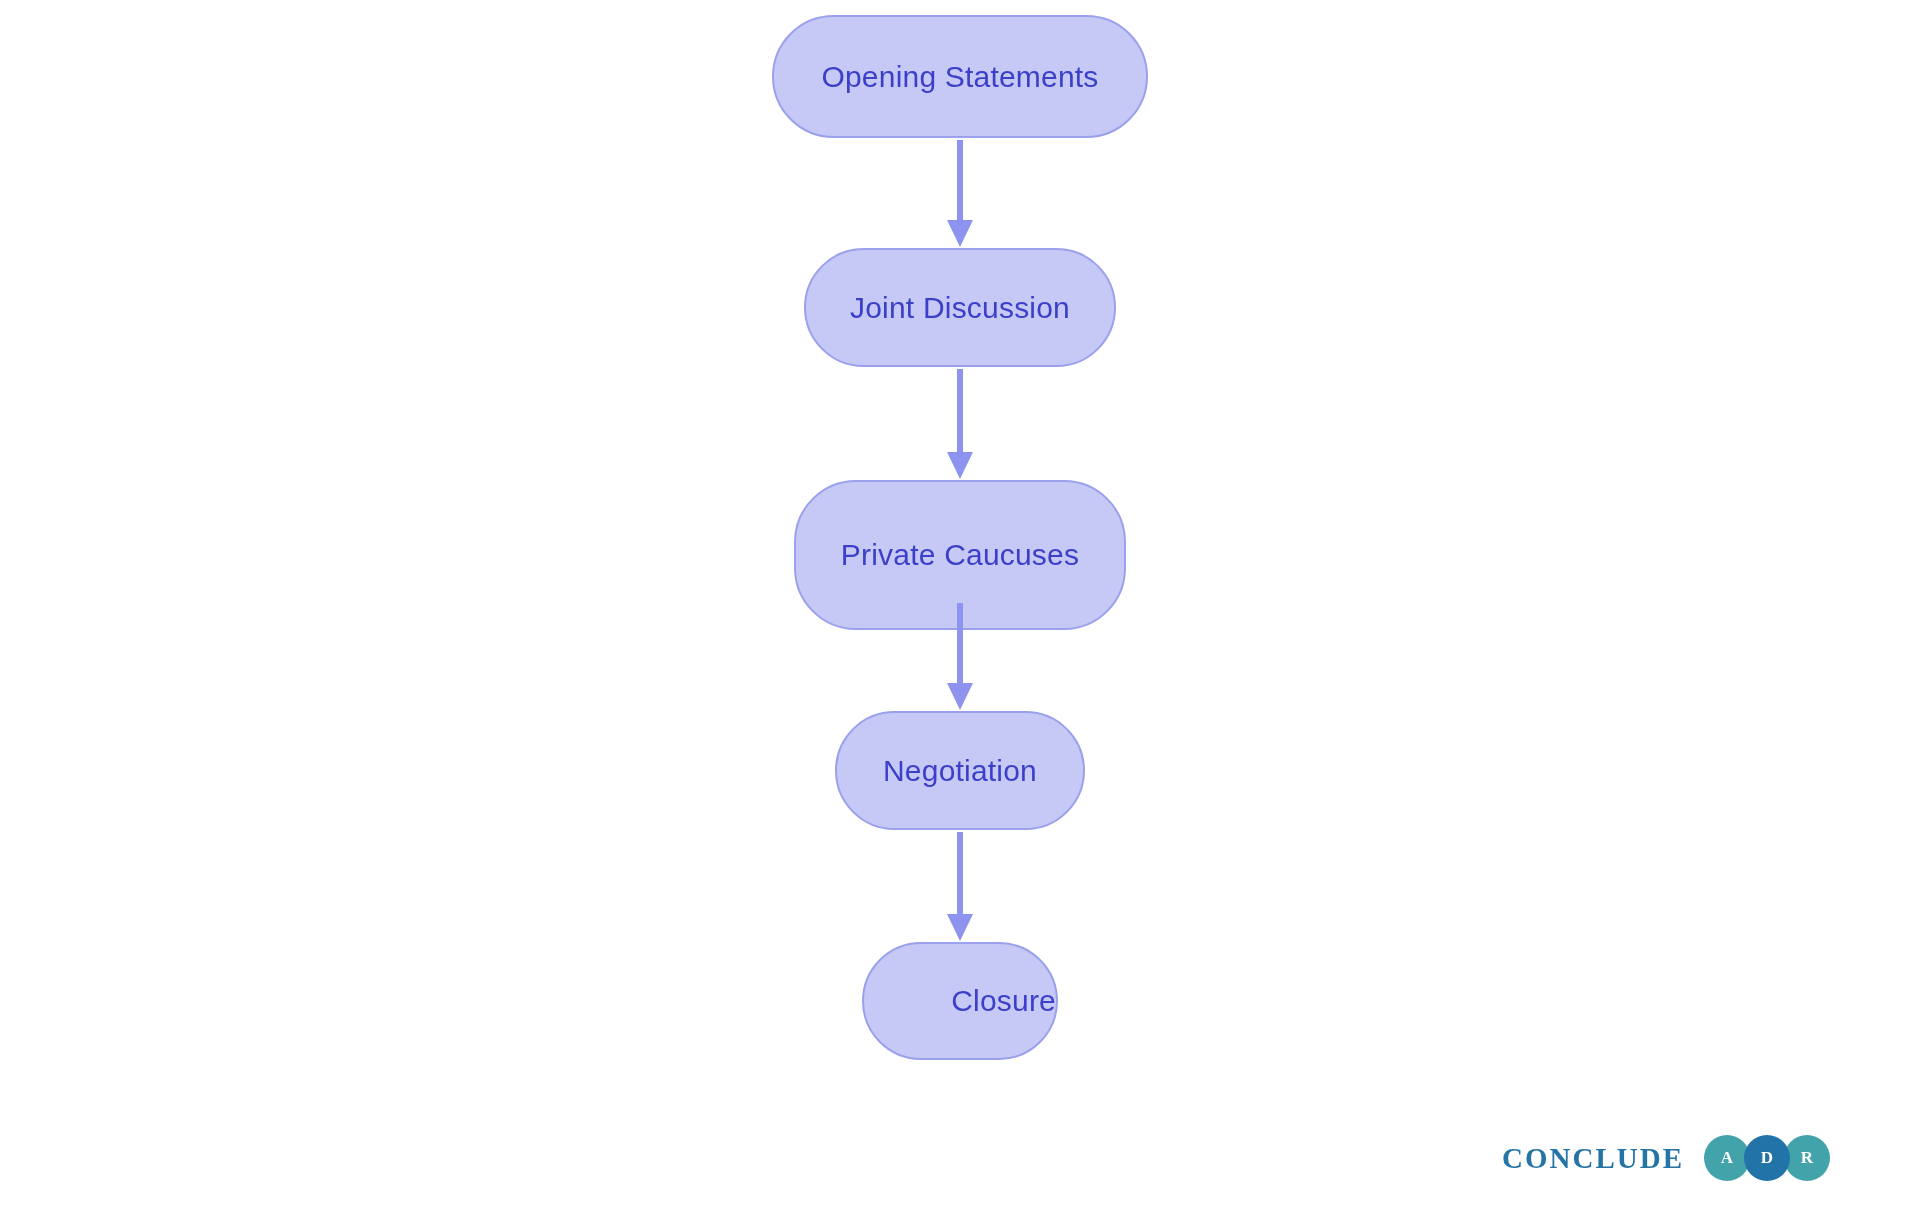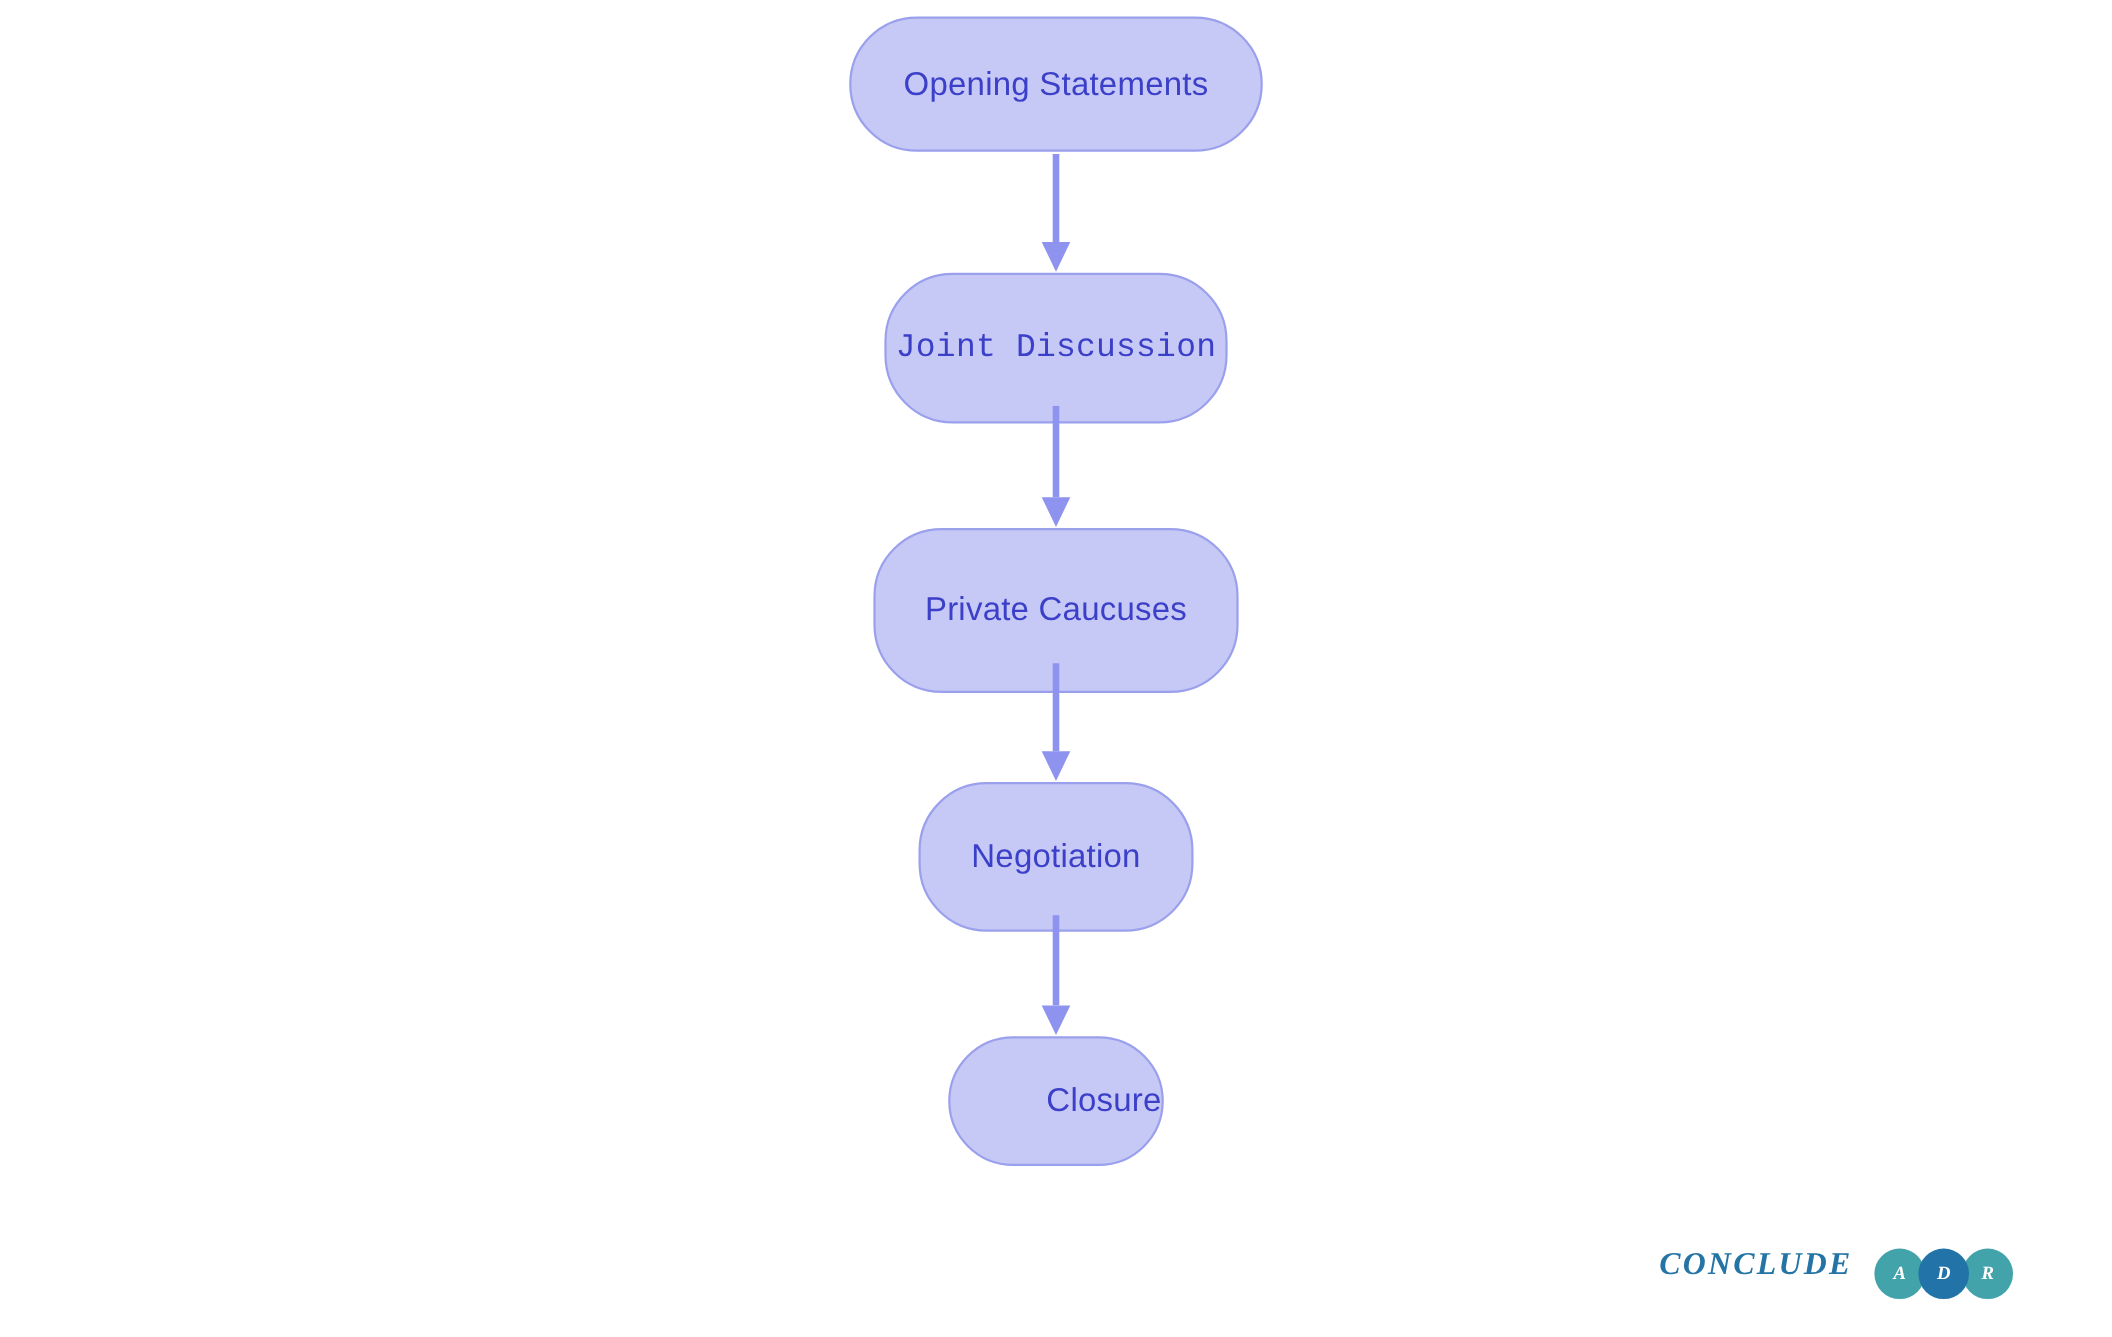--- a/index.html
+++ b/index.html
@@ -20,37 +20,37 @@
     background:var(--node-fill);
     border:2px solid var(--node-border);
     border-radius:62px;
     display:flex;align-items:center;justify-content:center;
     color:var(--node-text);
     font-size:30px;
     letter-spacing:0.2px;
     white-space:nowrap;
   }
   .node.n1{left:772px;top:15px;width:376px;height:123px;}
-  .node.n2{left:804px;top:248px;width:312px;height:137px;font-family:Liberation Mono, monospace;}
+  .node.n2{left:804px;top:248px;width:312px;height:119px;}
   .node.n3{left:794px;top:480px;width:332px;height:150px;}
-  .node.n4{left:835px;top:711px;width:250px;height:136px;}
+  .node.n4{left:835px;top:711px;width:250px;height:119px;}
   .node.n5{left:862px;top:942px;width:196px;height:118px;justify-content:flex-end;}
 
   .arrow{position:absolute;left:947px;width:26px;display:flex;flex-direction:column;align-items:center;}
   .arrow .shaft{width:6px;flex:1;background:var(--arrow);}
   .arrow .head{width:0;height:0;border-left:13px solid transparent;border-right:13px solid transparent;border-top:27px solid var(--arrow);}
   .arrow.a1{top:140px;height:107px;}
   .arrow.a2{top:369px;height:110px;}
   .arrow.a3{top:603px;height:107px;}
   .arrow.a4{top:832px;height:109px;}
 
   .logo{
     position:absolute;
     right:90px;top:1133px;height:50px;
-    display:flex;gap:20px;font-style:italic;
+    display:flex;align-items:center;gap:20px;
   }
   .logo .brand{
     font-family:"Liberation Serif",serif;
     font-weight:bold;
     font-size:29px;
     letter-spacing:2px;
     color:var(--brand-text);
   }
   .logo .badges{display:flex;align-items:center;}
   .badge{

